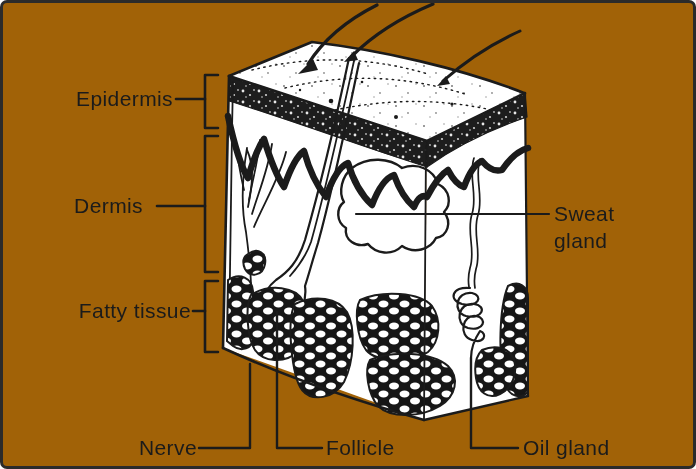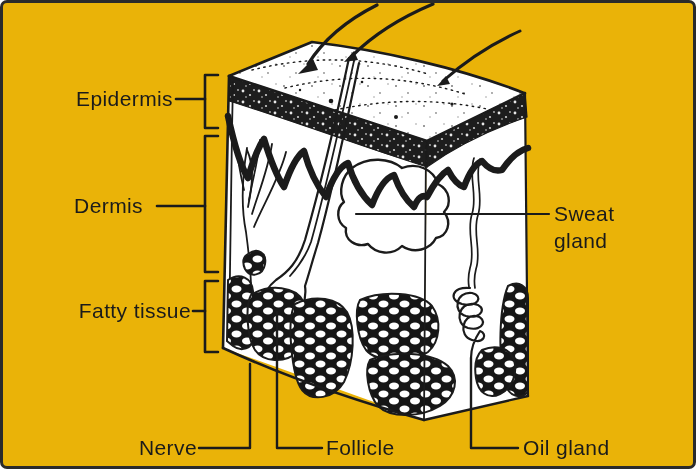--- a/index.html
+++ b/index.html
@@ -1,18 +1,18 @@
 <!DOCTYPE html>
 <html><head>
 <meta charset="utf-8">
 <style>
   html,body{margin:0;padding:0;background:#ffffff;}
   .frame{
     position:relative;width:696px;height:469px;box-sizing:border-box;
-    background:#eab308;border:3px solid #2b2b2b;border-radius:7px;overflow:hidden;
+    background:#a16207;border:3px solid #2b2b2b;border-radius:7px;overflow:hidden;
   }
   svg{display:block;}
   .lbl{
     font-family:"Liberation Sans","DejaVu Sans",sans-serif;
     font-size:21px;letter-spacing:0.4px;fill:#1b1b1b;
   }
   .ink{stroke:#1b1b1b;fill:none;stroke-linecap:round;stroke-linejoin:round;}
 </style>
 </head>
 <body>

